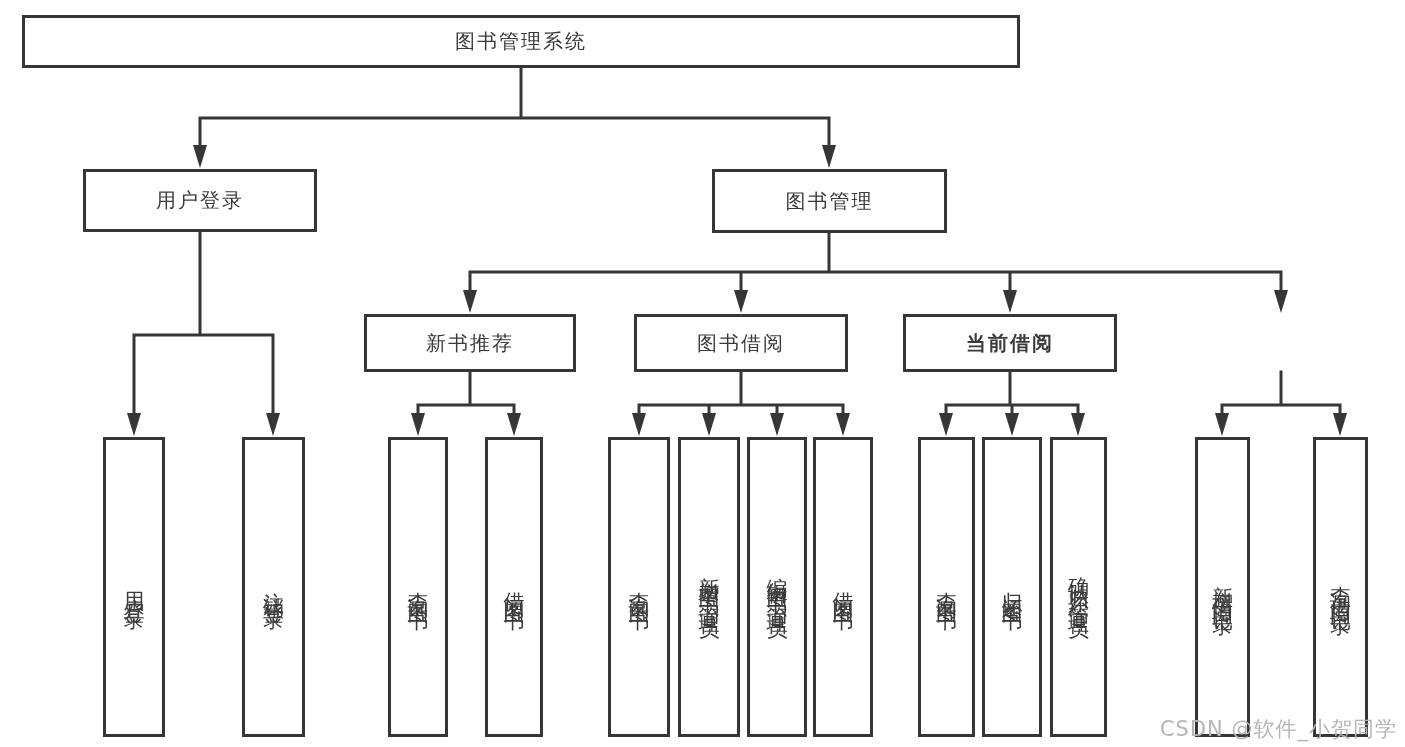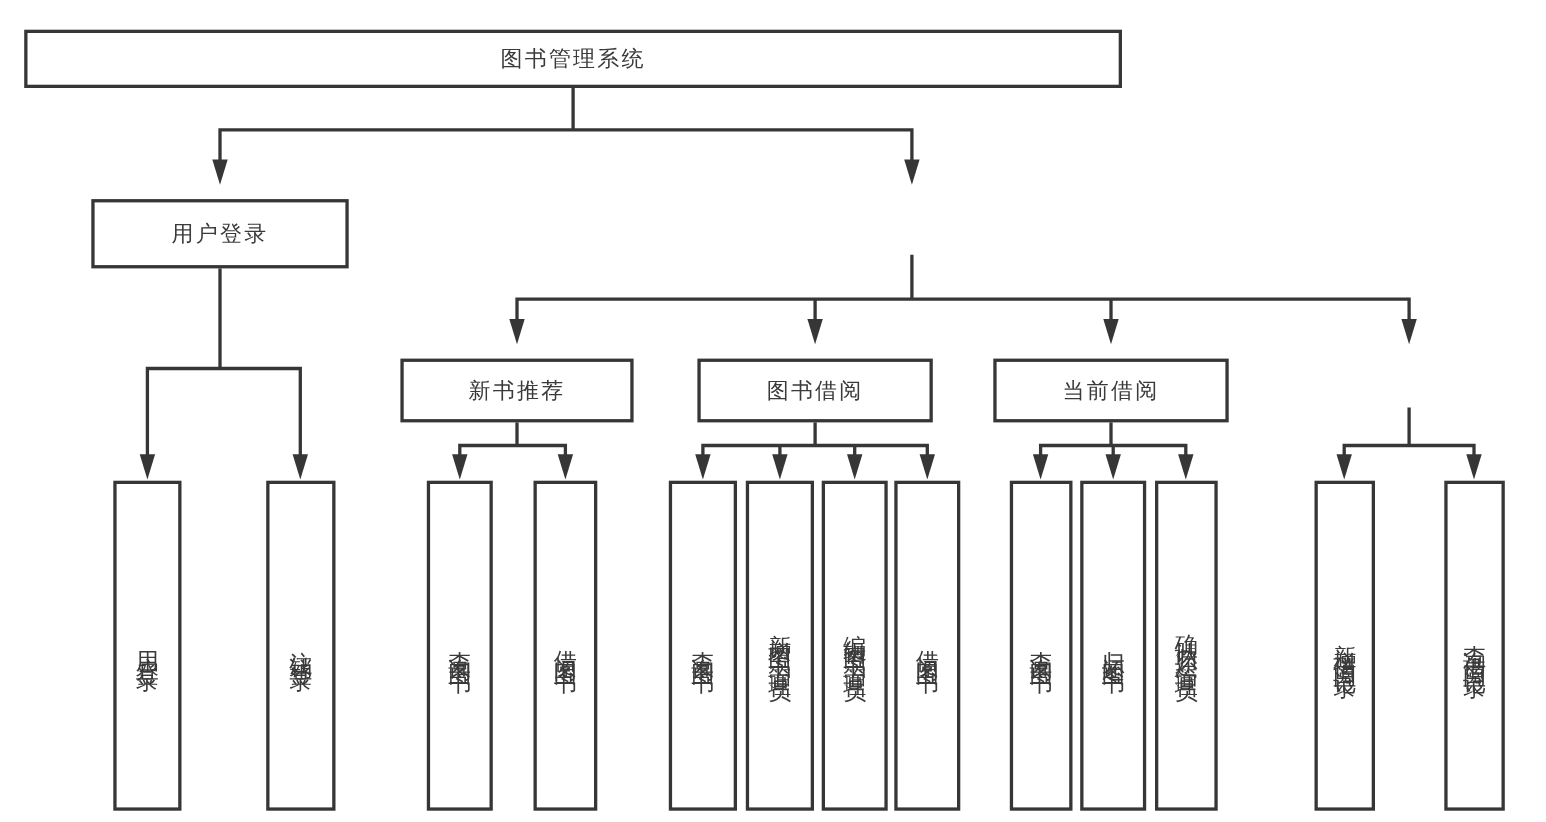--- a/index.html
+++ b/index.html
@@ -24,29 +24,28 @@
   .node{
     position:absolute;
     border:3px solid var(--line);
     background:var(--bg);
     display:flex;align-items:center;justify-content:center;
     color:var(--text);
     font-size:20px;
     letter-spacing:2px;
     white-space:nowrap;
     z-index:2;
-    margin-top:12px;
   }
   .node.h-root   {left:22px;  top:15px;  width:998px; height:53px;}
   .node.h-lvl2a  {left:83px;  top:169px; width:234px; height:63px;}
   .node.h-lvl2b  {left:712px; top:169px; width:235px; height:64px;}
   .node.h-lvl3   {top:314px;  height:58px;}
   .node.l3-1{left:364px;width:212px;}
   .node.l3-2{left:634px;width:214px;}
-  .node.l3-3{left:903px;width:214px;}
+  .node.l3-3{left:903px;width:214px;font-weight:bold;}
   .node.l3-4{left:1174px;width:214px;}
   .leaf{
     position:absolute;
     top:437px;height:300px;
     border:3px solid var(--line);
     background:var(--bg);
     color:var(--text);
     font-size:21px;
     writing-mode:vertical-rl;
     text-orientation:mixed;
@@ -135,33 +134,35 @@
     <g>
       <path d="M1281,372 V405 M1222,405 H1340 M1222,405 V414 M1340,405 V414"></path>
       <polygon points="1215,413 1229,413 1222,436"></polygon>
       <polygon points="1333,413 1347,413 1340,436"></polygon>
     </g>
   </svg>
 
   <div class="node h-root">图书管理系统</div>
 
   <div class="node h-lvl2a">用户登录</div>
+  <div class="node h-lvl2b">图书管理</div>
 
   <div class="node h-lvl3 l3-2">图书借阅</div>
   <div class="node h-lvl3 l3-1">新书推荐</div>
   <div class="node h-lvl3 l3-3">当前借阅</div>
 
   <div class="leaf lf-1">用户登录</div>
   <div class="leaf lf-2">注销登录</div>
   <div class="leaf lf-3">查询图书</div>
   <div class="leaf lf-4">借阅图书</div>
   <div class="leaf lf-5">查询图书</div>
   <div class="leaf lf-6">新增图书（管理员）</div>
   <div class="leaf lf-7">编辑图书（管理员）</div>
   <div class="leaf lf-8">借阅图书</div>
   <div class="leaf lf-9">查询图书</div>
   <div class="leaf lf-10">归还图书</div>
   <div class="leaf lf-11">确认归还（管理员）</div>
   <div class="leaf lf-12">新增借阅记录</div>
   <div class="leaf lf-13">查询借阅记录</div>
 
+  <div class="watermark">CSDN @软件_小贺同学</div>
 
 </div>
 
 </body></html>

